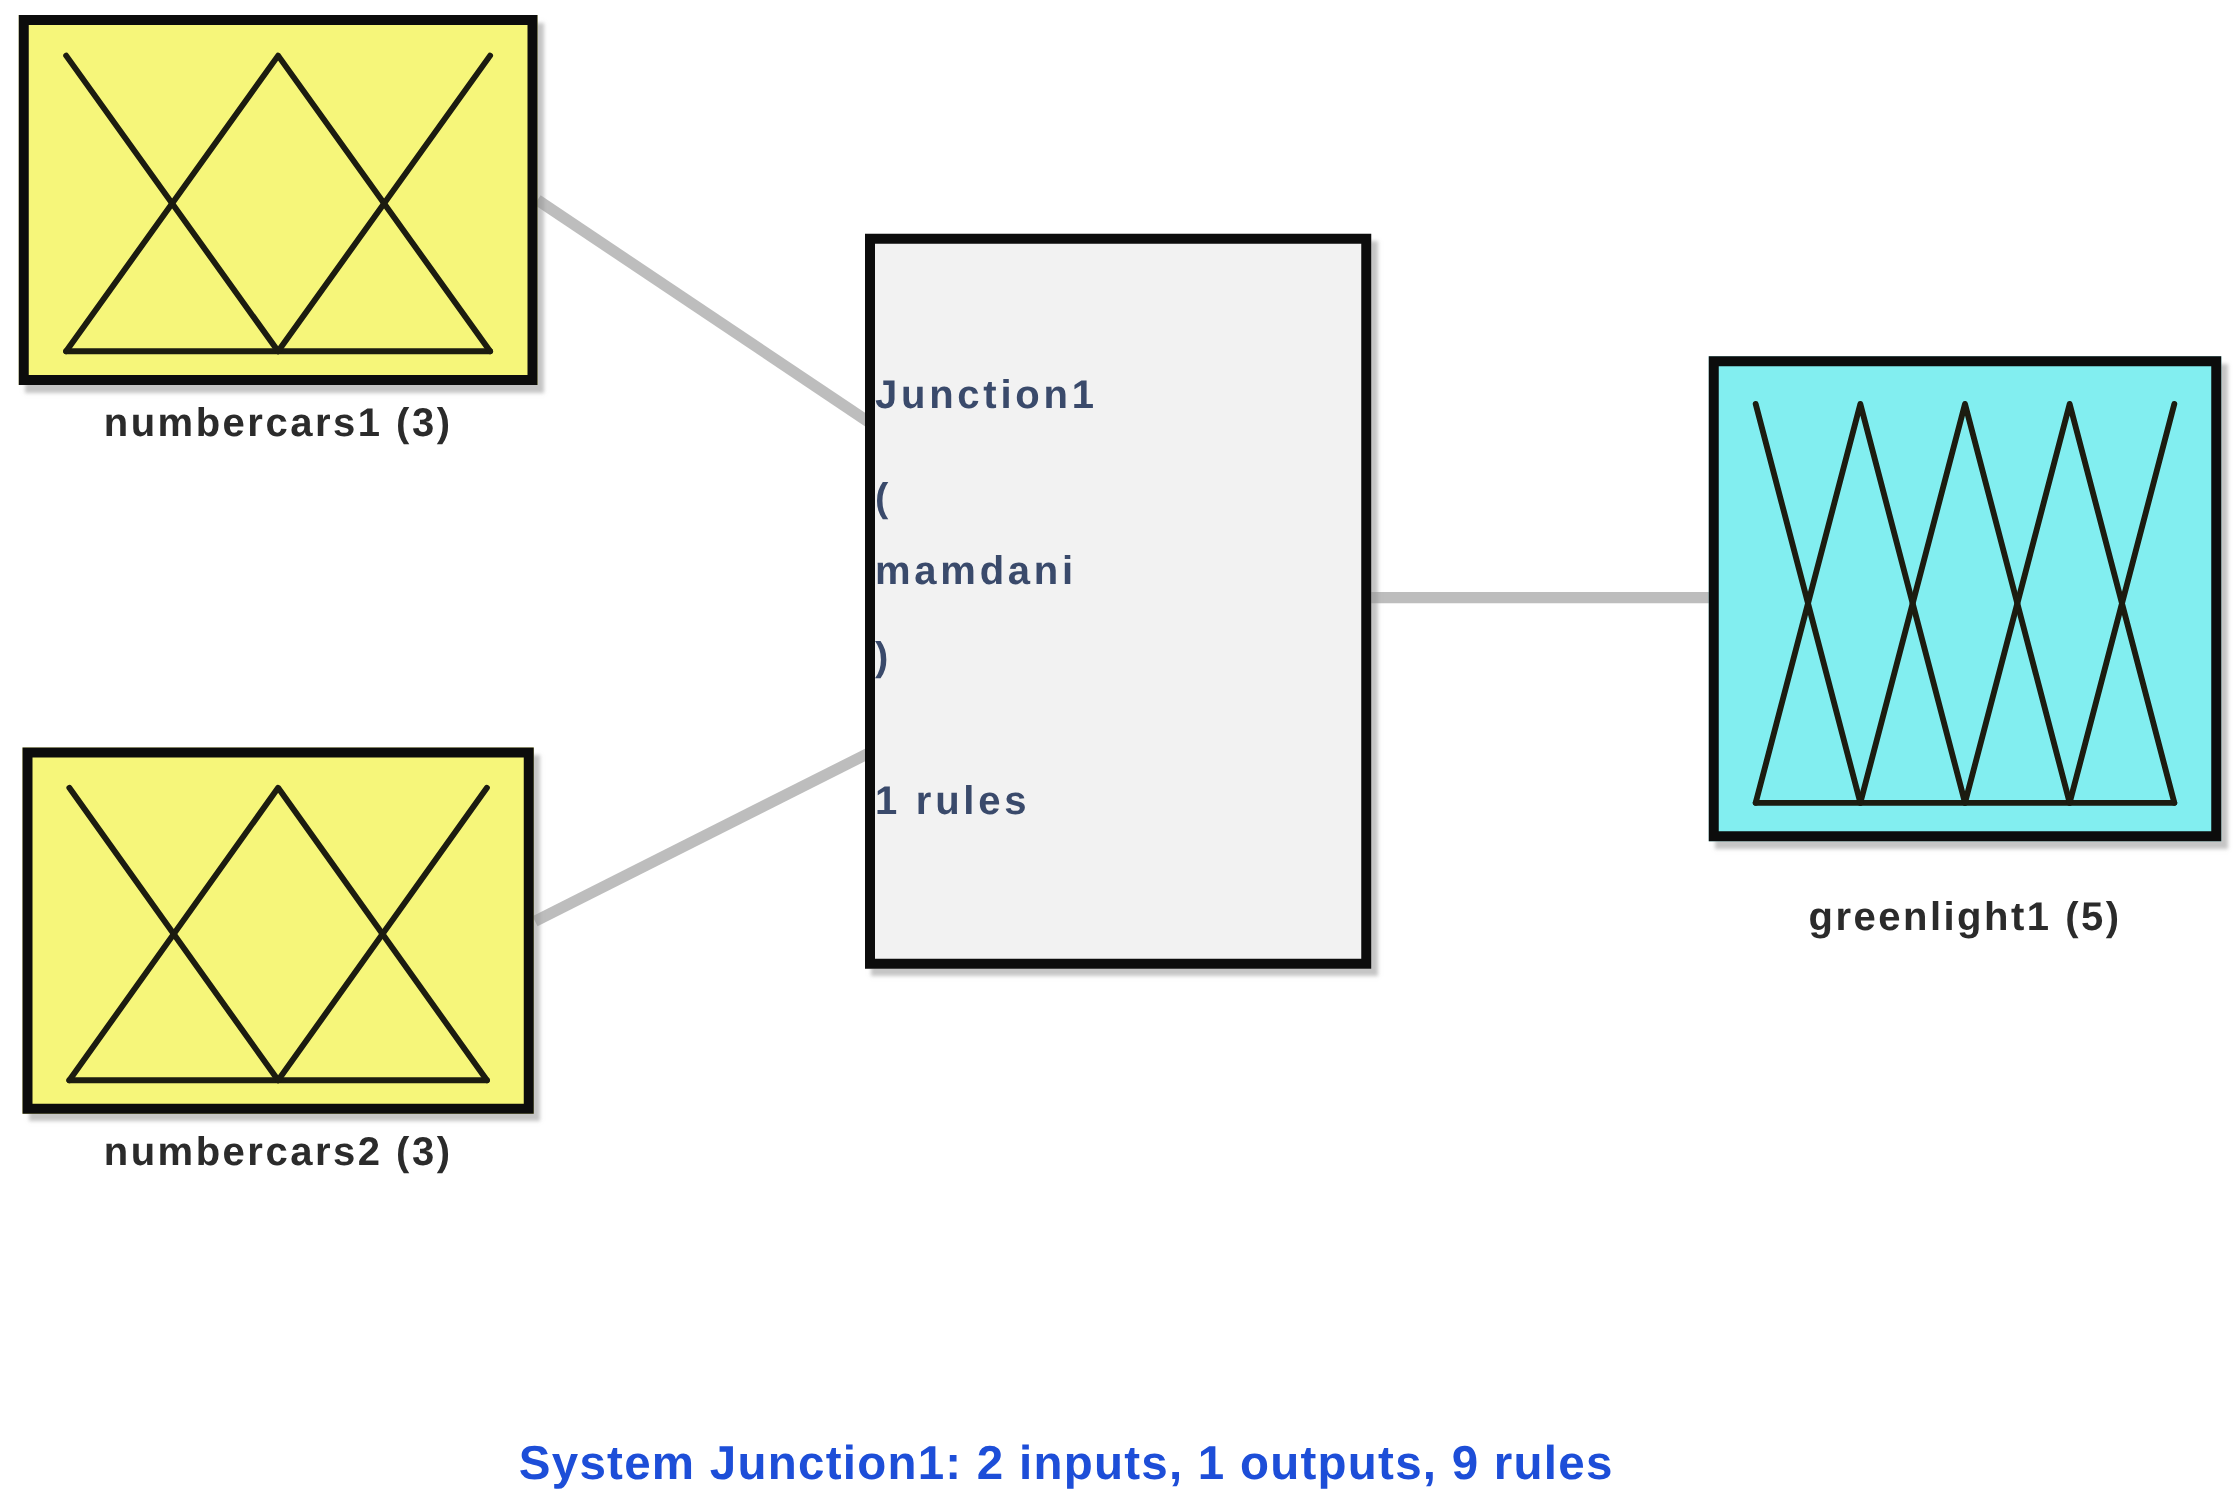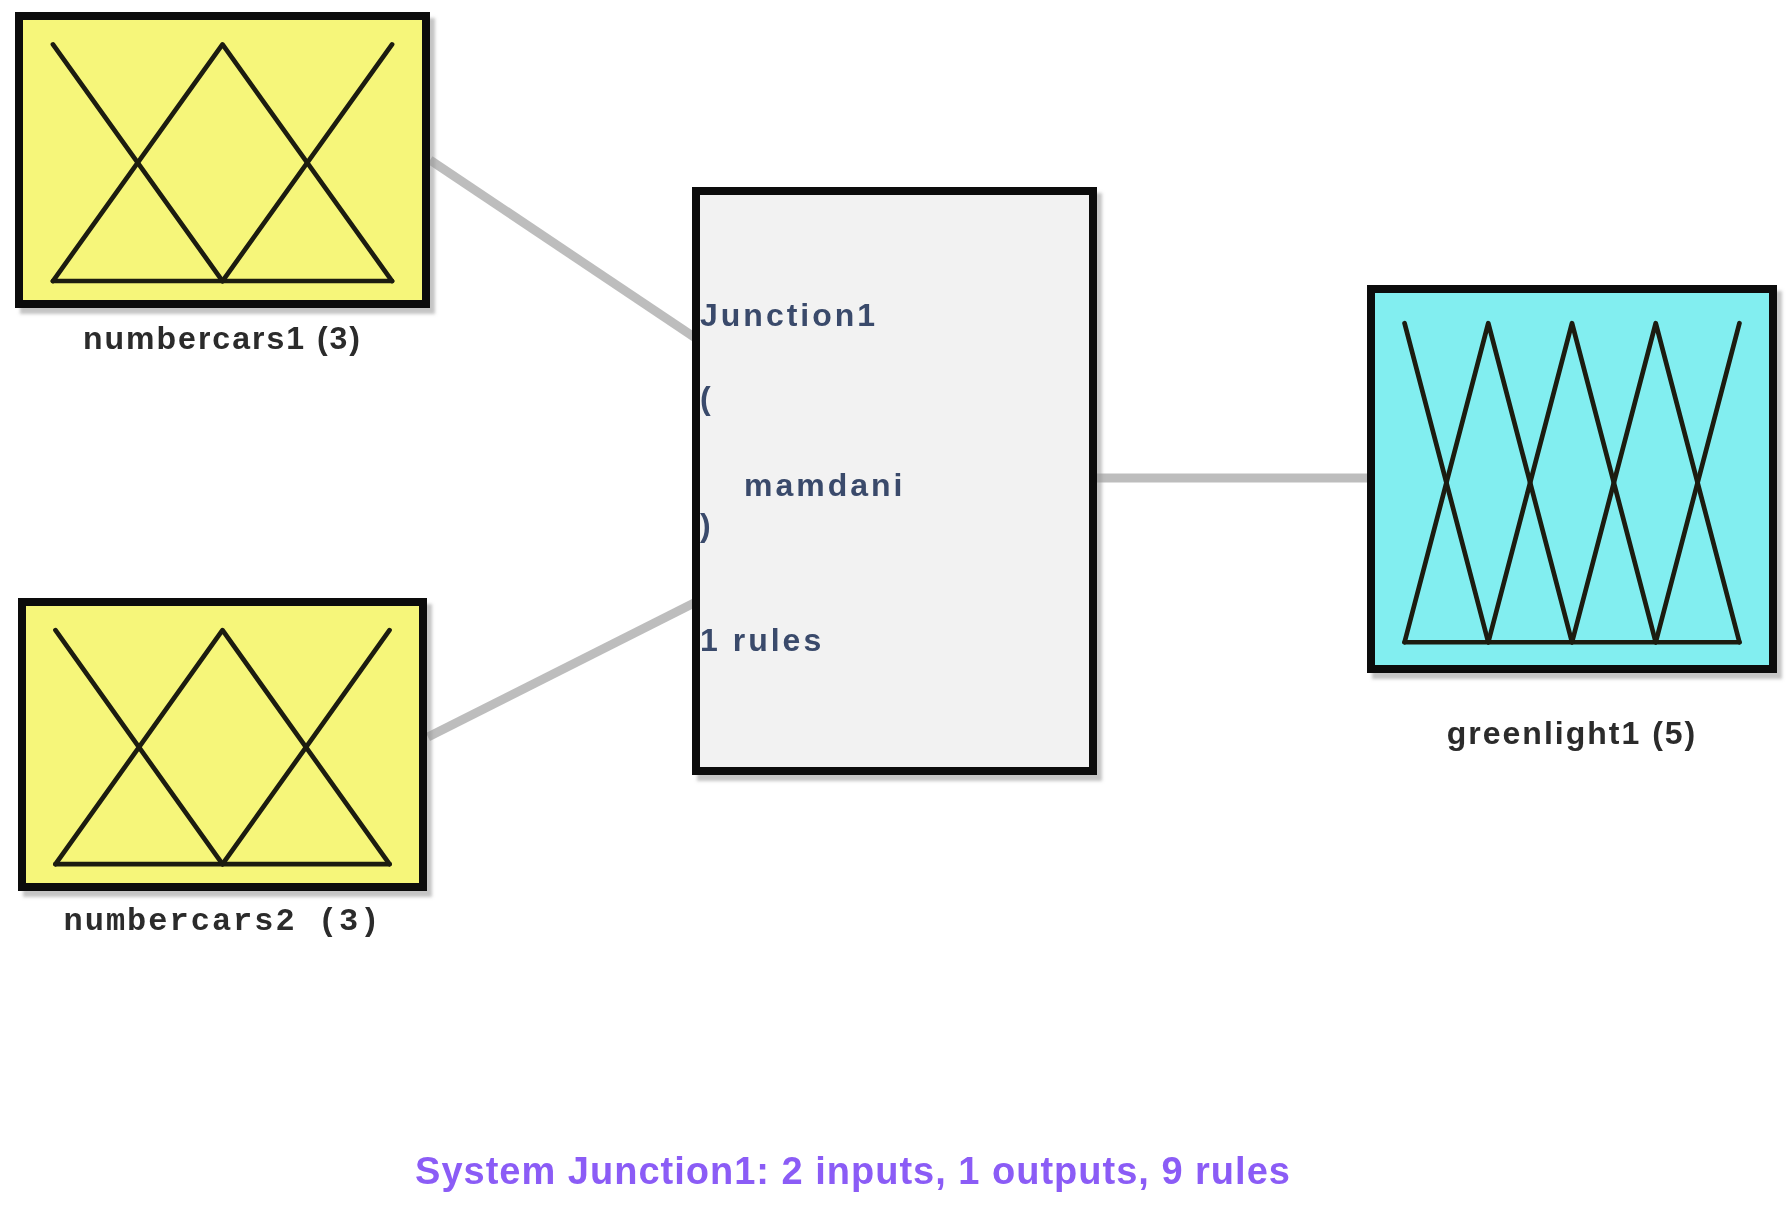--- a/index.html
+++ b/index.html
@@ -50,21 +50,21 @@
     left: 0;
     width: 100%;
     text-align: left;
     font-size: 32px;
     font-weight: 600;
     letter-spacing: 3px;
     line-height: 36px;
   }
   .jt-title { top: 102px; }
   .jt-open  { top: 185px; }
-  .jt-inf   { top: 272px; padding-left: 44px; }
+  .jt-inf   { top: 243px; }
   .jt-close { top: 312px; }
   .jt-rules { top: 427px; }
   .var-label {
     position: absolute;
     text-align: center;
     font-size: 32px;
     font-weight: 600;
     letter-spacing: 2px;
     color: #2b2b2b;
     z-index: 1;
@@ -108,21 +108,21 @@
   <div class="var-label" id="label-input1" style="color: rgb(43, 43, 43);">numbercars1 (3)</div>
 
   <div class="node" id="box-input2" style="background: rgb(246, 246, 122);">
     <svg class="mfplot" viewBox="0 0 377 261">
         <polyline points="28.275,245.34 348.725,245.34" fill="none" stroke="#1c1c10" stroke-width="4.5" stroke-linecap="round" stroke-linejoin="round"></polyline>
         <polyline points="28.275,20.88 188.50000000000003,245.34" fill="none" stroke="#1c1c10" stroke-width="4.5" stroke-linecap="round" stroke-linejoin="round"></polyline>
         <polyline points="28.275,245.34 188.50000000000003,20.88 348.725,245.34" fill="none" stroke="#1c1c10" stroke-width="4.5" stroke-linecap="round" stroke-linejoin="round"></polyline>
         <polyline points="188.50000000000003,245.34 348.725,20.88" fill="none" stroke="#1c1c10" stroke-width="4.5" stroke-linecap="round" stroke-linejoin="round"></polyline>
       </svg>
   </div>
-  <div class="var-label" id="label-input2" style="color: rgb(43, 43, 43); font-family: Liberation Mono, monospace;">numbercars2 (3)</div>
+  <div class="var-label" id="label-input2" style="color: rgb(43, 43, 43);">numbercars2 (3)</div>
 
   <div class="node" id="box-junction" style="background: rgb(242, 242, 242);">
     <div class="junction-line jt-title" style="color: rgb(58, 74, 107);">Junction1</div>
     <div class="junction-line jt-open" style="color: rgb(58, 74, 107);">(</div>
     <div class="junction-line jt-inf" style="color: rgb(58, 74, 107);">mamdani</div>
     <div class="junction-line jt-close" style="color: rgb(58, 74, 107);">)</div>
     <div class="junction-line jt-rules" style="color: rgb(58, 74, 107);">1 rules</div>
   </div>
 
   <div class="node" id="box-output1" style="background: rgb(130, 238, 240);">
@@ -130,15 +130,15 @@
         <polyline points="28.349999999999998,334.64 349.65,334.64" fill="none" stroke="#1c1c10" stroke-width="4.5" stroke-linecap="round" stroke-linejoin="round"></polyline>
         <polyline points="28.349999999999998,28.48 108.67499999999998,334.64" fill="none" stroke="#1c1c10" stroke-width="4.5" stroke-linecap="round" stroke-linejoin="round"></polyline>
         <polyline points="28.349999999999998,334.64 108.67499999999998,28.48 188.99999999999997,334.64" fill="none" stroke="#1c1c10" stroke-width="4.5" stroke-linecap="round" stroke-linejoin="round"></polyline>
         <polyline points="108.67499999999998,334.64 188.99999999999997,28.48 269.325,334.64" fill="none" stroke="#1c1c10" stroke-width="4.5" stroke-linecap="round" stroke-linejoin="round"></polyline>
         <polyline points="188.99999999999997,334.64 269.325,28.48 349.65,334.64" fill="none" stroke="#1c1c10" stroke-width="4.5" stroke-linecap="round" stroke-linejoin="round"></polyline>
         <polyline points="269.325,334.64 349.65,28.48" fill="none" stroke="#1c1c10" stroke-width="4.5" stroke-linecap="round" stroke-linejoin="round"></polyline>
       </svg>
   </div>
   <div class="var-label" id="label-output1" style="color: rgb(43, 43, 43); margin-top: 17px;">greenlight1 (5)</div>
 
-  <div class="status-line" style="color: #8b5cf6;">System Junction1: 2 inputs, 1 outputs, 9 rules</div>
+  <div class="status-line" style="color: #1d4ed8;">System Junction1: 2 inputs, 1 outputs, 9 rules</div>
 
 </div>
 
 </body></html>

